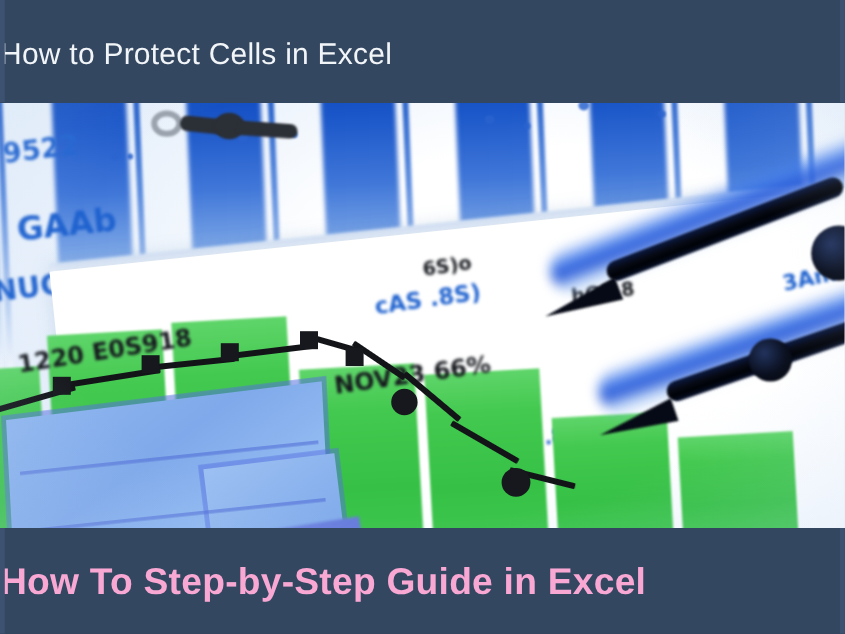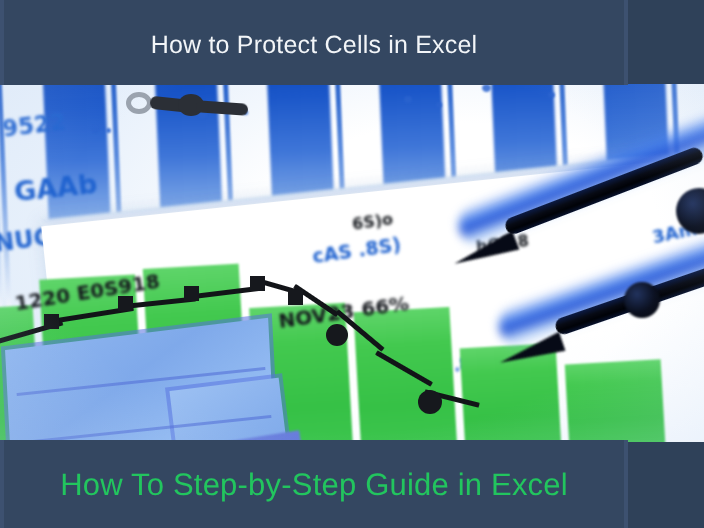--- a/index.html
+++ b/index.html
@@ -10,43 +10,43 @@
   }
   #page{
     position:relative;
     width:704px; height:528px;
     background:#2f4159;
     overflow:hidden;
   }
 
   
   .banner{
-    position:absolute; left:0; width:628px;
+    position:absolute; left:0; width:704px;
     background:#344761;
-    display:flex; align-items:center; justify-content:center;
+    display:flex; align-items:center; justify-content:flex-start;
     z-index:30;
   }
   .banner.top{ top:0; height:85px; }
   .banner.bottom{ top:440px; height:88px; }
   .banner-border-l{
     position:absolute; left:0; top:0; bottom:0; width:4px;
     background:#3d5170; z-index:31;
   }
   .banner-border-r{
     position:absolute; right:0; top:0; bottom:0; width:4px;
     background:#3d5170; z-index:31;
   }
   .title-top{
     color:#f2f5f8; font-size:25px; font-weight:400;
     letter-spacing:.2px; white-space:nowrap;
     text-rendering:geometricPrecision;
     margin-top:6px;
   }
   .title-bottom{
-    color:#22c55e; font-size:31px; font-weight:400;
+    color:#f9a8d4; font-size:31px; font-weight:700;
     letter-spacing:.2px; white-space:nowrap;
     text-rendering:geometricPrecision;
     margin-top:2px;
   }
 
   
   #photo{
     position:absolute; left:0; top:84px; width:704px; height:358px;
     overflow:hidden;
     background:#ffffff;

